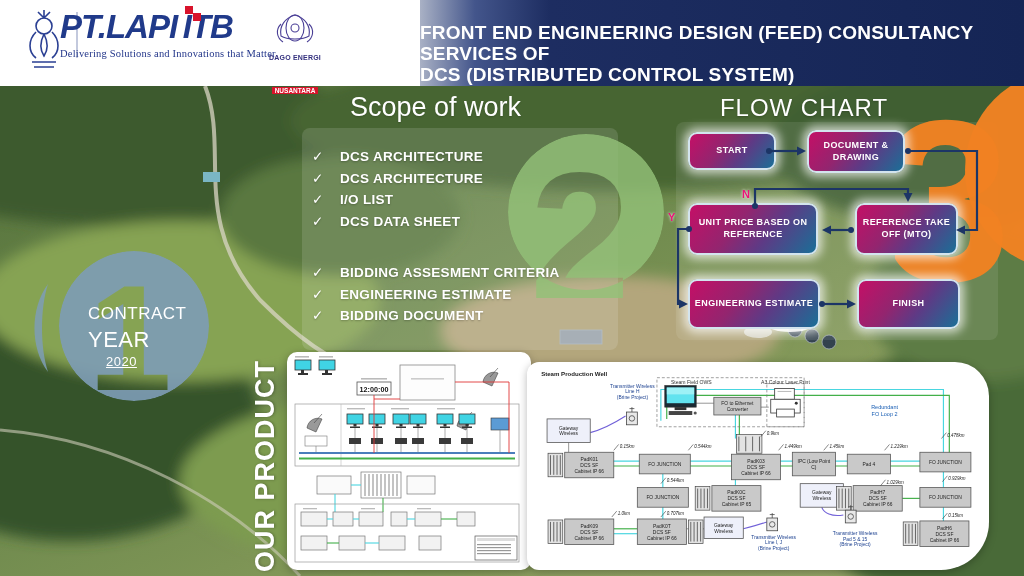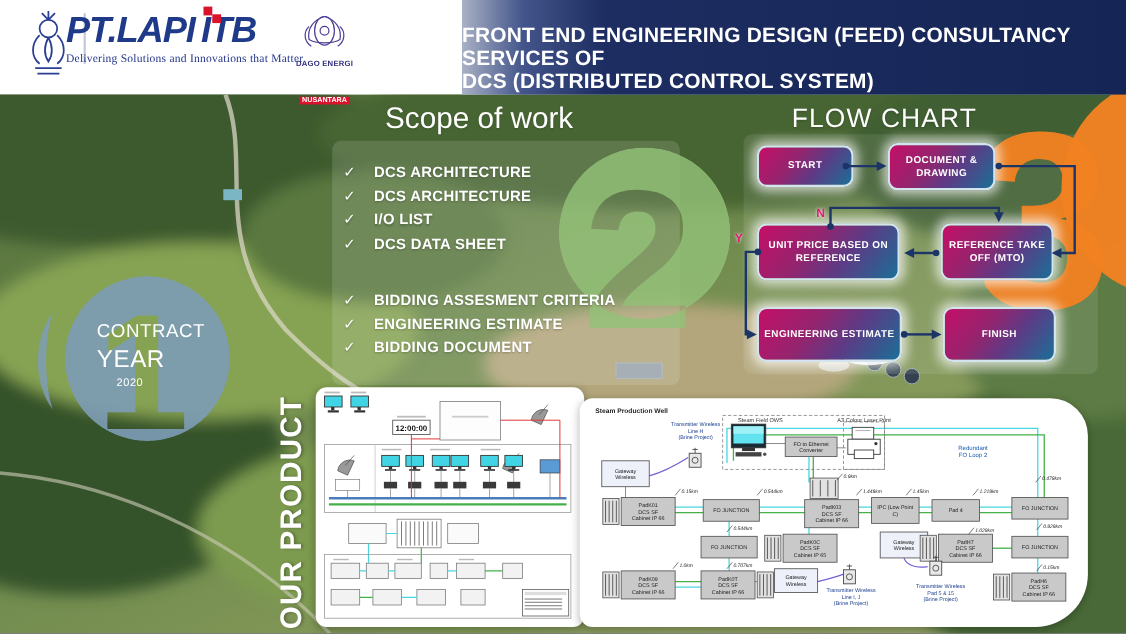--- a/index.html
+++ b/index.html
@@ -38,23 +38,23 @@
   #fb-mto{left:855px;top:203px;width:103px;height:52px}
   #fb-est{left:688px;top:279px;width:132px;height:50px}
   #fb-finish{left:857px;top:279px;width:103px;height:50px}
   #arrows{position:absolute;left:0;top:0;z-index:5;pointer-events:none;}
   .branch-label{position:absolute;color:#ea1578;font-weight:bold;font-size:11px;z-index:6;text-shadow:0 0 3px #fff;}
   #label-n{left:742px;top:188px;}
   #label-y{left:668px;top:211px;}
   
   #num1-svg{position:absolute;left:18px;top:238px;z-index:1;}
   #contract-text{position:absolute;left:88px;top:288px;color:#fff;z-index:2;line-height:26px;letter-spacing:.5px;}
-  #contract-text .l1{font-size:17px;}
+  #contract-text .l1{font-size:17px;margin-top:13px;}
   #contract-text .l2{font-size:22px;}
-  #contract-text .yr{font-size:10px;padding-left:18px;line-height:18px;}
+  #contract-text .yr{font-size:13px;padding-left:18px;line-height:18px;text-decoration:underline;}
   
   #num2-svg{position:absolute;left:494px;top:126px;z-index:1;}
   #num3-svg{position:absolute;left:895px;top:80px;z-index:1;}
   
   #our-product{position:absolute;left:153px;top:448px;width:230px;height:36px;transform:rotate(-90deg);color:#fff;font-weight:bold;font-size:27px;letter-spacing:1px;text-align:center;z-index:2;text-shadow:0 1px 3px rgba(0,0,0,.3);}
   
   .panel{position:absolute;background:#fff;z-index:2;box-shadow:0 2px 8px rgba(0,0,0,.28);}
   #panel-left{left:287px;top:352px;width:244px;height:218px;border-radius:10px;}
   #panel-right{left:527px;top:362px;width:462px;height:208px;border-radius:12px 34px 48px 12px;}
   .panel svg{display:block;}

